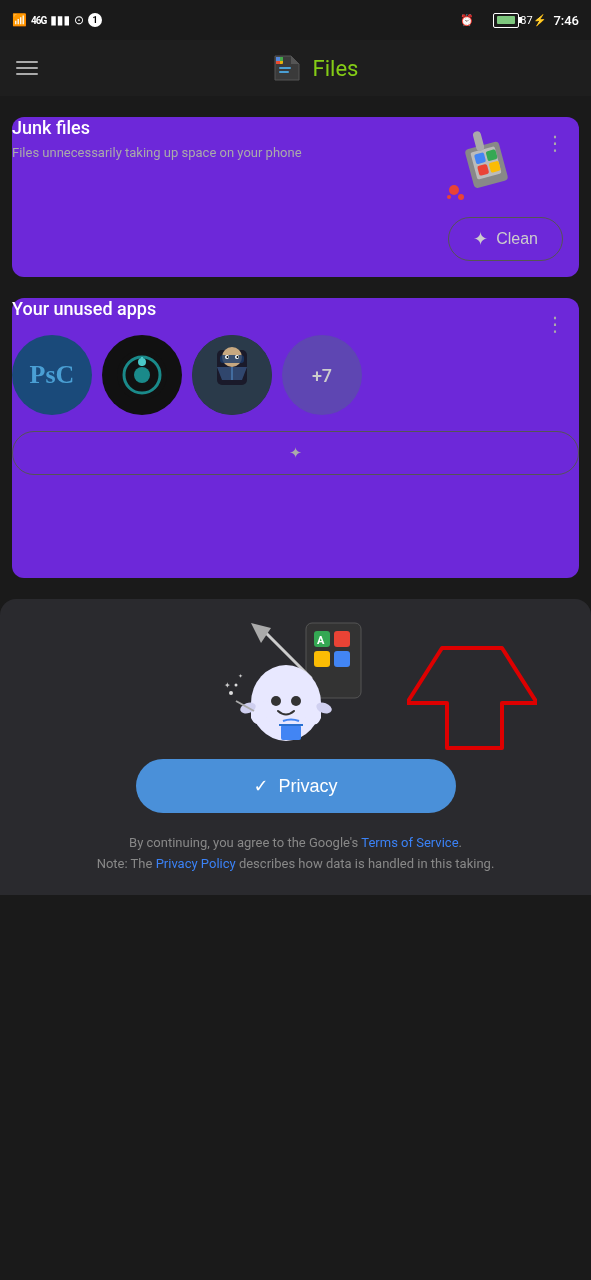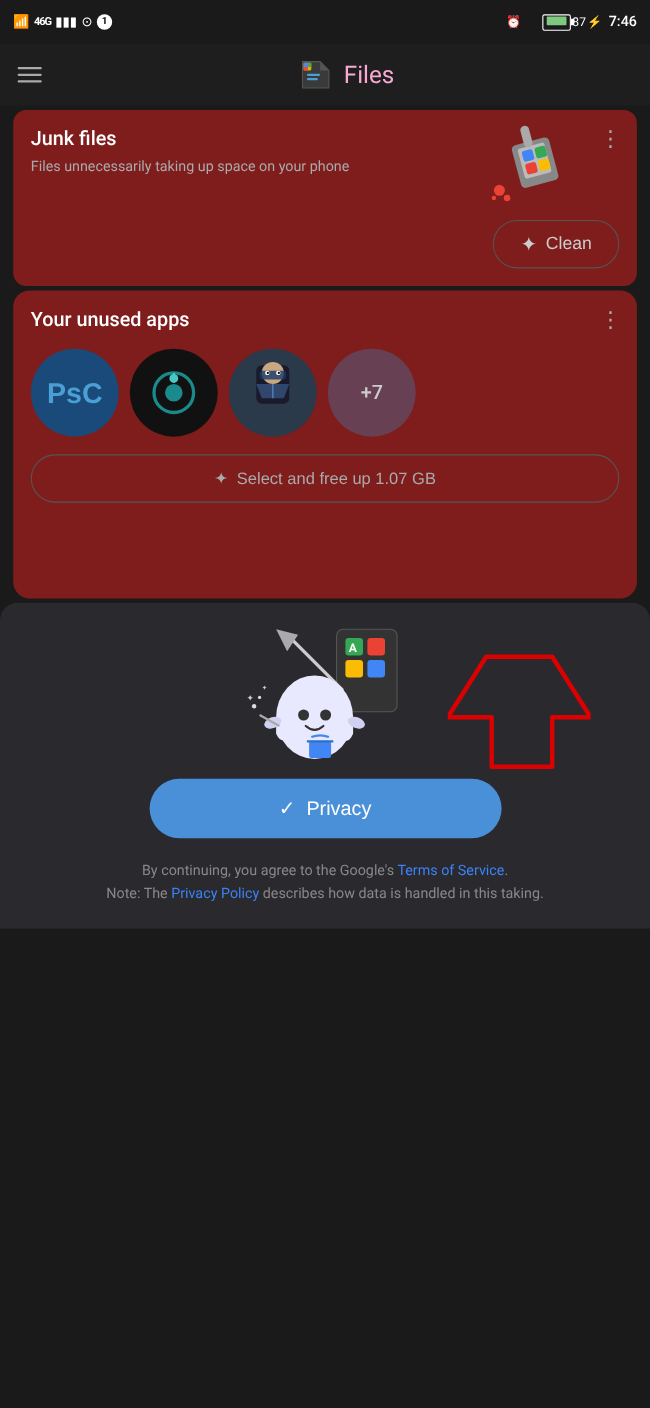--- a/index.html
+++ b/index.html
@@ -74,29 +74,29 @@
       gap: 10px;
       margin: 0 auto;
     }
     .app-logo {
       width: 32px;
       height: 32px;
     }
     .app-title {
       font-size: 22px;
       font-weight: 400;
-      color: #f9a8d4;
+      color: #84cc16;
     }
 
     
     .card {
-      background: #7f1d1d;
-      margin: 4px 12px;
+      background: #6d28d9;
+      margin: 21px 12px;
       border-radius: 12px;
-      padding: 16px;
+      padding: 0;
       position: relative;
     }
     .card-title {
       font-size: 18px;
       font-weight: 500;
       color: #fff;
       margin-bottom: 6px;
     }
     .card-desc {
       font-size: 13px;
@@ -133,21 +133,20 @@
       right: 16px;
     }
     .clean-btn .sparkle {
       font-size: 18px;
     }
 
     
     .unused-card {
       min-height: 280px;
       padding-bottom: 80px;
-      border-radius: 15px;
     }
     .app-icons-row {
       display: flex;
       gap: 10px;
       margin-top: 16px;
       margin-bottom: 16px;
     }
     .app-icon {
       width: 80px;
       height: 80px;
@@ -324,21 +323,21 @@
   </button>
 </div>
 
 <div class="card unused-card">
   <div class="card-title">Your unused apps</div>
   <span class="card-more">⋮</span>
 
   <div class="app-icons-row">
 
     <div class="app-icon app-icon-psc">
-      <span style="font-family:Liberation Sans, sans-serif; font-weight:bold; color:#4a9fd4; font-size:26px;">PsC</span>
+      <span style="font-family:Liberation Serif, serif; font-weight:bold; color:#4a9fd4; font-size:26px;">PsC</span>
     </div>
 
     <div class="app-icon app-icon-q" style="background:#111;">
       <svg width="55" height="55" viewBox="0 0 55 55" xmlns="http://www.w3.org/2000/svg">
         <circle cx="27" cy="27" r="25" fill="#111"></circle>
         <circle cx="27" cy="27" r="18" fill="none" stroke="#1a8a8a" stroke-width="3"></circle>
         <circle cx="27" cy="27" r="8" fill="#1a8a8a"></circle>
         <circle cx="27" cy="14" r="4" fill="#4ac8c8"></circle>
         <line x1="27" y1="9" x2="27" y2="18" stroke="#4ac8c8" stroke-width="2"></line>
       </svg>
@@ -363,21 +362,20 @@
       </svg>
     </div>
 
     <div class="app-icon app-icon-more" style="background:rgba(80,100,140,0.5);">
       <span style="color:#ccc; font-size:18px; font-weight:500;">+7</span>
     </div>
   </div>
 
   <button class="select-btn">
     <span>✦</span>
-    <span>Select and free up 1.07 GB</span>
   </button>
 </div>
 
 <div class="bottom-overlay">
 
   <div class="mascot-area">
 
     <svg width="200" height="130" viewBox="0 0 200 130" xmlns="http://www.w3.org/2000/svg">
 
       <rect x="110" y="10" width="55" height="75" rx="6" fill="#333" stroke="#555" stroke-width="1"></rect>

